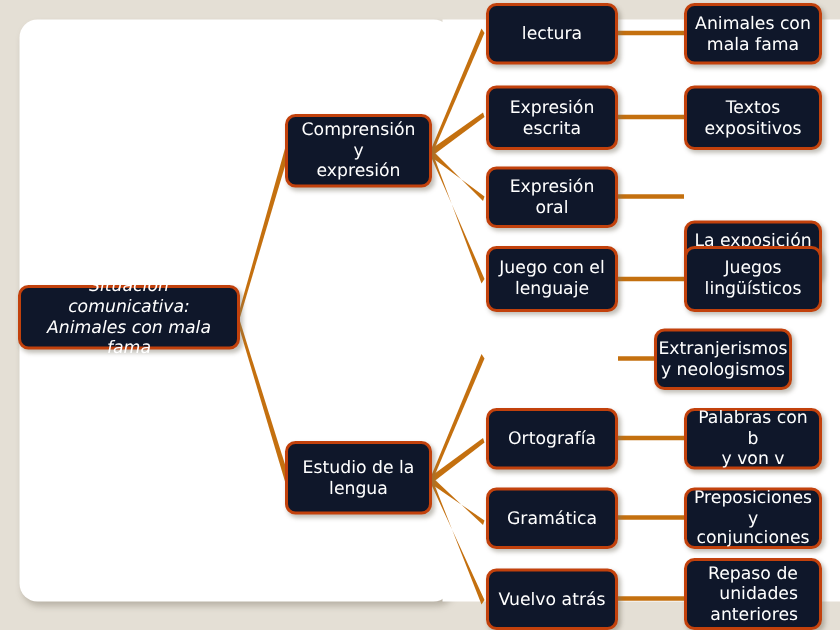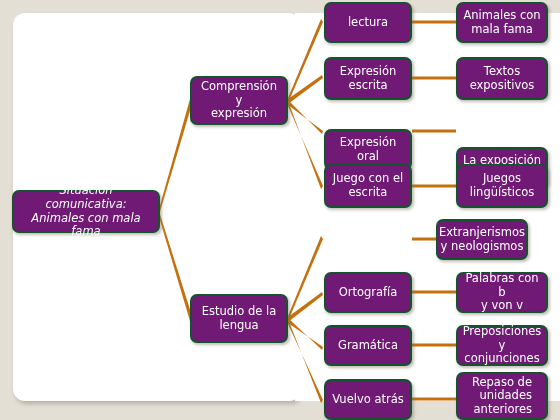--- a/index.html
+++ b/index.html
@@ -42,22 +42,22 @@
   svg.links {
     position: absolute;
     left: 0; top: 0;
     width: 560px;
     height: 420px;
     overflow: visible;
   }
   .node {
     position: absolute;
     box-sizing: border-box;
-    background: #701a75;
-    border: 2px solid #14532d;
+    background: #0f172a;
+    border: 2px solid #c2410c;
     border-radius: 7px;
     color: #ffffff;
     display: flex;
     align-items: center;
     justify-content: center;
     text-align: center;
     line-height: 1.18;
     box-shadow: 1.5px 2px 3px rgba(120,112,98,0.45);
     padding: 2px 4px;
     white-space: pre-line;
@@ -109,23 +109,23 @@
 Animales con mala fama</div>
 
   <div class="node n-l2" style="left:190px; top:76px; width:98px; height:49px;">Comprensión y
 expresión</div>
   <div class="node n-l2" style="left:190px; top:294px; width:98px; height:49px;">Estudio de la
 lengua</div>
 
   <div class="node n-l3" style="left:324px; top:2px; width:88px; height:41px;">lectura</div>
   <div class="node n-l3" style="left:324px; top:57px; width:88px; height:43px;">Expresión
 escrita</div>
-  <div class="node n-l3" style="left:324px; top:111px; width:88px; height:41px;margin-top:18px;">Expresión oral</div>
+  <div class="node n-l3" style="left:324px; top:111px; width:88px; height:41px;">Expresión oral</div>
   <div class="node n-l3" style="left:324px; top:164px; width:88px; height:44px;">Juego con el
-escrita</div>
+lenguaje</div>
 
   <div class="node n-l3" style="left:324px; top:272px; width:88px; height:41px;">Ortografía</div>
   <div class="node n-l3" style="left:324px; top:325px; width:88px; height:41px;">Gramática</div>
   <div class="node n-l3" style="left:324px; top:379px; width:88px; height:41px;">Vuelvo atrás</div>
 
   <div class="node n-l4" style="left:456px; top:2px; width:92px; height:41px;">Animales con
 mala fama</div>
   <div class="node n-l4" style="left:456px; top:57px; width:92px; height:43px;">Textos
 expositivos</div>
   <div class="node n-l4" style="left:456px; top:111px; width:92px; height:41px;margin-top:36px;">La  exposición

